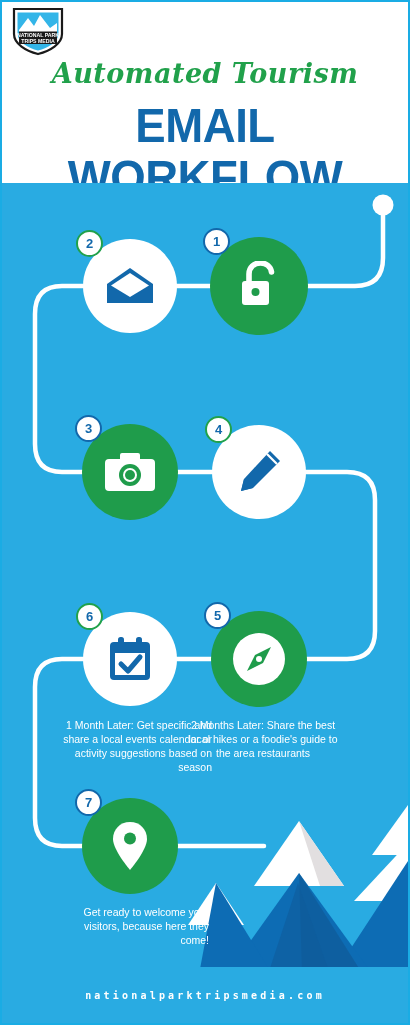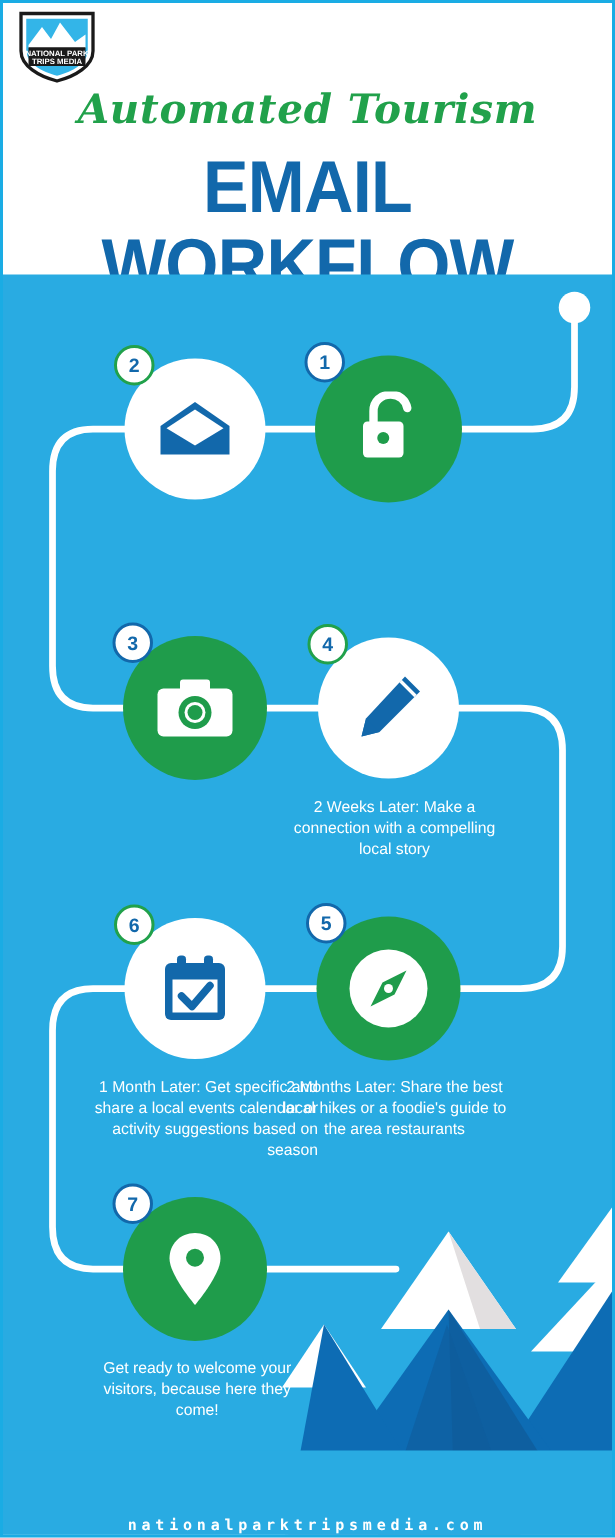--- a/index.html
+++ b/index.html
@@ -90,21 +90,21 @@
     color:#ffffff;
     font-size:10.5px;
     line-height:14px;
     font-family:"Liberation Sans", sans-serif;
   }
 
   
   #footer {
     position:absolute; left:0; top:965px; width:406px; height:56px;
     background:#29abe2;
-    display:flex; align-items:flex-end; justify-content:center;
+    display:flex; align-items:center; justify-content:center;
   }
   #footer-url {
     color:#ffffff;
     font-family:"DejaVu Sans Mono","Liberation Mono", monospace;
     font-size:10px;
     letter-spacing:3.2px;
     font-weight:bold;
   }
 </style>
 </head>
@@ -219,21 +219,20 @@
         <svg width="46" height="46" viewBox="0 0 46 46">
           <path d="M34 2 L44 12 L17 39 L5 42 L8 30 Z" fill="#1268ab"></path>
           <path d="M8 30 L17 39 L5 42 Z" fill="#1268ab"></path>
           <path d="M31 5 L41 15" stroke="#ffffff" stroke-width="2.2"></path>
         </svg>
       </div>
       <div class="badge ring-green" style="left:-54px; top:-56px;">
         <span>4</span>
       </div>
     </div>
-    <div class="caption" style="left:185px; top:348px; width:152px;">2 Weeks Later: Make a connection with a compelling local story</div>
 
     <div class="node" style="left:257px; top:476px;">
       <div class="disc green" style="left:-48px; top:-48px; width:96px; height:96px;">
         <svg width="58" height="58" viewBox="0 0 58 58">
           <circle cx="29" cy="29" r="26" fill="#ffffff"></circle>
           <path d="M41 17 L33 33 L17 41 L25 25 Z" fill="#1f9c4b"></path>
           <circle cx="29" cy="29" r="3" fill="#ffffff"></circle>
         </svg>
       </div>
       <div class="badge ring-blue" style="left:-55px; top:-57px;">
@@ -262,21 +261,21 @@
       <div class="disc green" style="left:-48px; top:-48px; width:96px; height:96px;">
         <svg width="38" height="52" viewBox="0 0 38 52">
           <path d="M19 2 C9 2 2 9.5 2 19 C2 30 19 50 19 50 C19 50 36 30 36 19 C36 9.5 29 2 19 2 Z" fill="#ffffff"></path>
           <circle cx="19" cy="18.5" r="6" fill="#1f9c4b"></circle>
         </svg>
       </div>
       <div class="badge ring-blue" style="left:-55px; top:-57px;">
         <span>7</span>
       </div>
     </div>
-    <div class="caption" style="left:52px; top:722px; width:155px;">Get ready to welcome your visitors, because here they come!</div>
+    <div class="caption" style="left:52px; top:722px; width:155px;text-align:right;">Get ready to welcome your visitors, because here they come!</div>
 
   </div>
 
   <div id="footer">
     <span id="footer-url">nationalparktripsmedia.com</span>
   </div>
 
 </div>
 
 </body></html>

